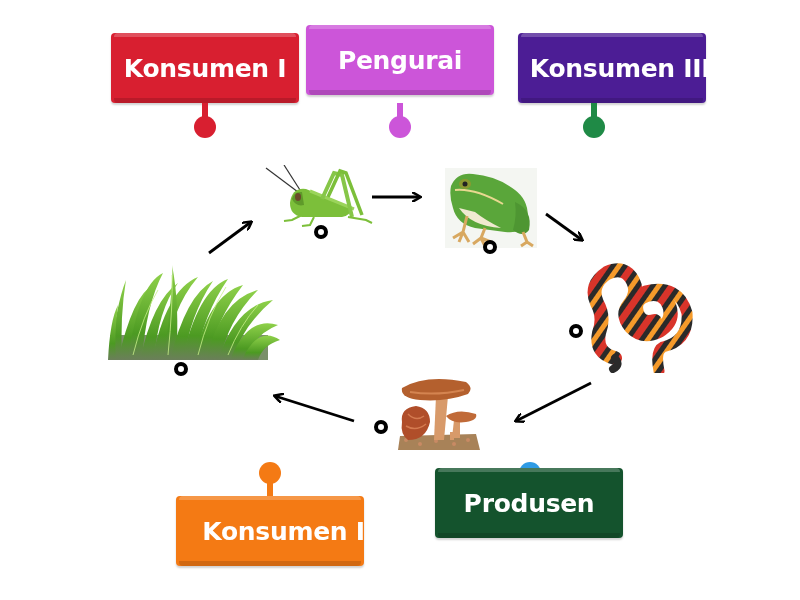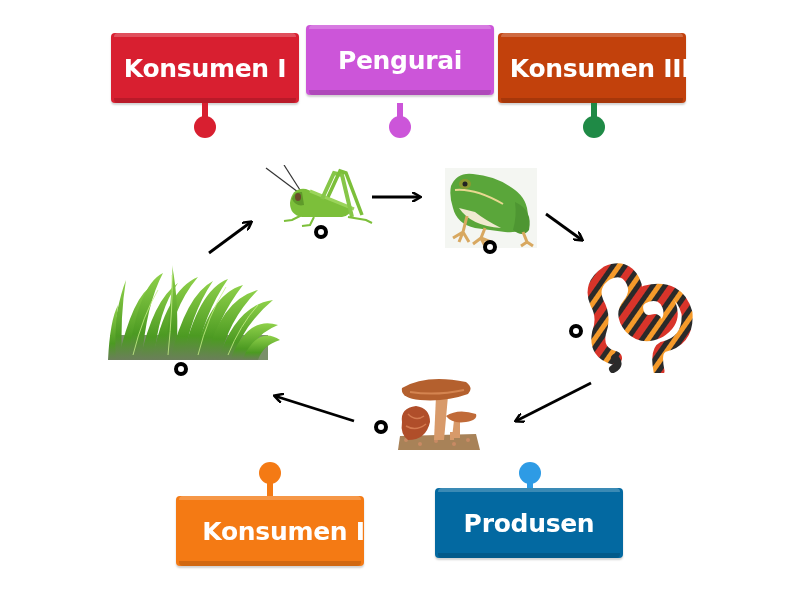--- a/index.html
+++ b/index.html
@@ -29,35 +29,35 @@
   </div>
   <div class="pin-stem" style="left:202px;top:103px;background:#d81f30;"></div>
   <div class="pin-dot" style="left:194px;top:116px;background:#d81f30;"></div>
 
   <div class="label" id="lbl1" style="left:306px;top:25px;background:#cc55d9;">
     <span>Pengurai</span>
   </div>
   <div class="pin-stem" style="left:397px;top:103px;background:#cc55d9;"></div>
   <div class="pin-dot" style="left:389px;top:116px;background:#cc55d9;"></div>
 
-  <div class="label" id="lbl2" style="left:498px;top:33px;background:#c2410c;padding-left:16px;">
+  <div class="label" id="lbl2" style="left:518px;top:33px;background:#4c1d95;padding-left:16px;">
     <span>Konsumen III</span>
   </div>
   <div class="pin-stem" style="left:591px;top:103px;background:#1f8a46;"></div>
   <div class="pin-dot" style="left:583px;top:116px;background:#1f8a46;"></div>
 
   <div class="pin-dot" style="left:259px;top:462px;background:#f47a14;"></div>
   <div class="pin-stem" style="left:267px;top:480px;background:#f47a14;"></div>
   <div class="label" id="lbl3" style="left:176px;top:496px;background:#f47a14;padding-left:36px;">
     <span>Konsumen II</span>
   </div>
 
   <div class="pin-dot" style="left:519px;top:462px;background:#2e9be5;"></div>
   <div class="pin-stem" style="left:527px;top:480px;background:#2e9be5;"></div>
-  <div class="label" id="lbl4" style="left:435px;top:488px;background:#0369a1;">
+  <div class="label" id="lbl4" style="left:435px;top:468px;background:#14532d;">
     <span>Produsen</span>
   </div>
 
   <svg class="pic" style="left:108px;top:265px;" width="172" height="95" viewBox="0 0 172 95">
     <defs>
       <linearGradient id="gg" x1="0" y1="0" x2="0" y2="1">
         <stop offset="0" stop-color="#8fd14a"></stop>
         <stop offset="0.7" stop-color="#4c9a22"></stop>
         <stop offset="1" stop-color="#6b7f5a"></stop>
       </linearGradient>

